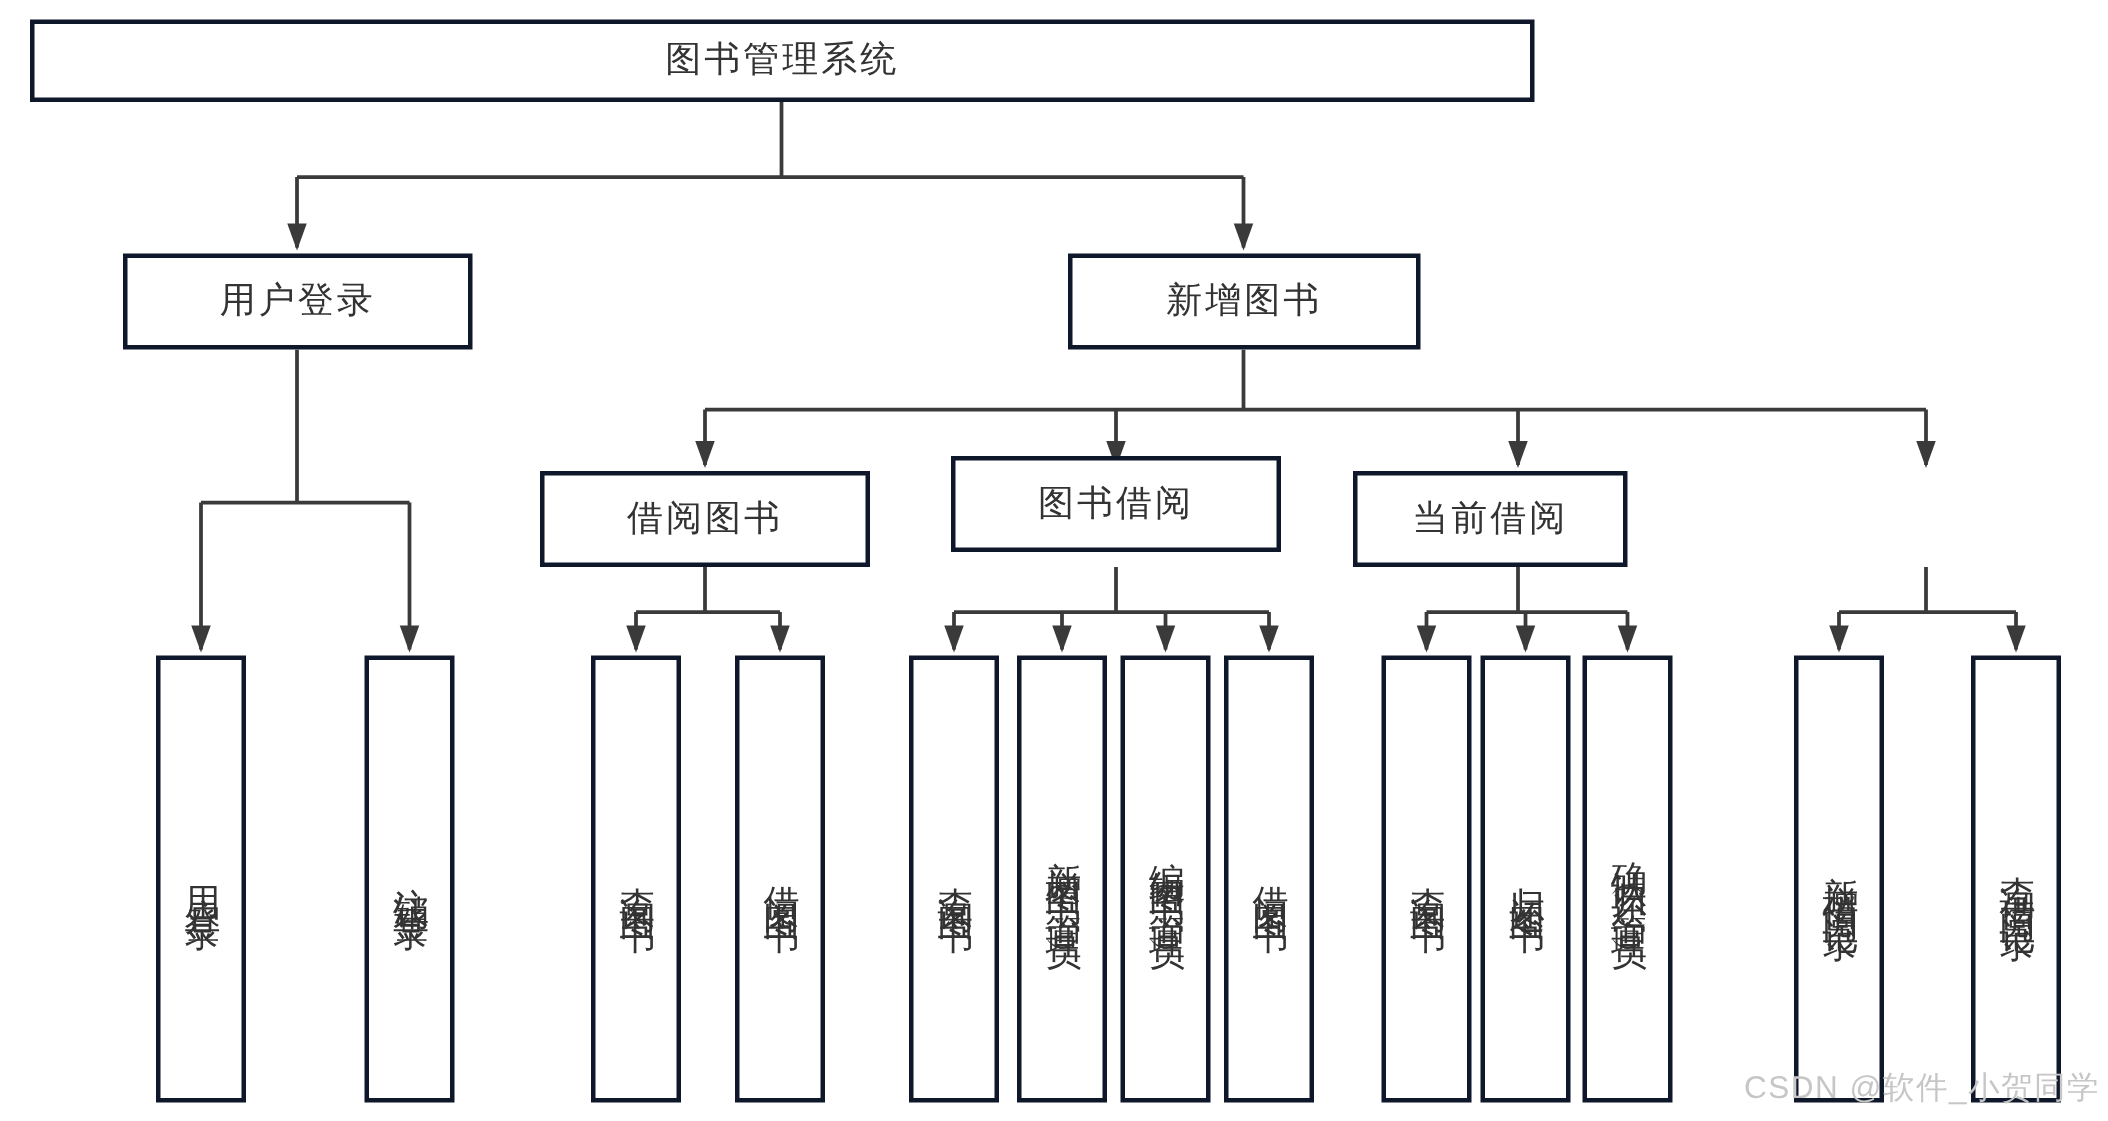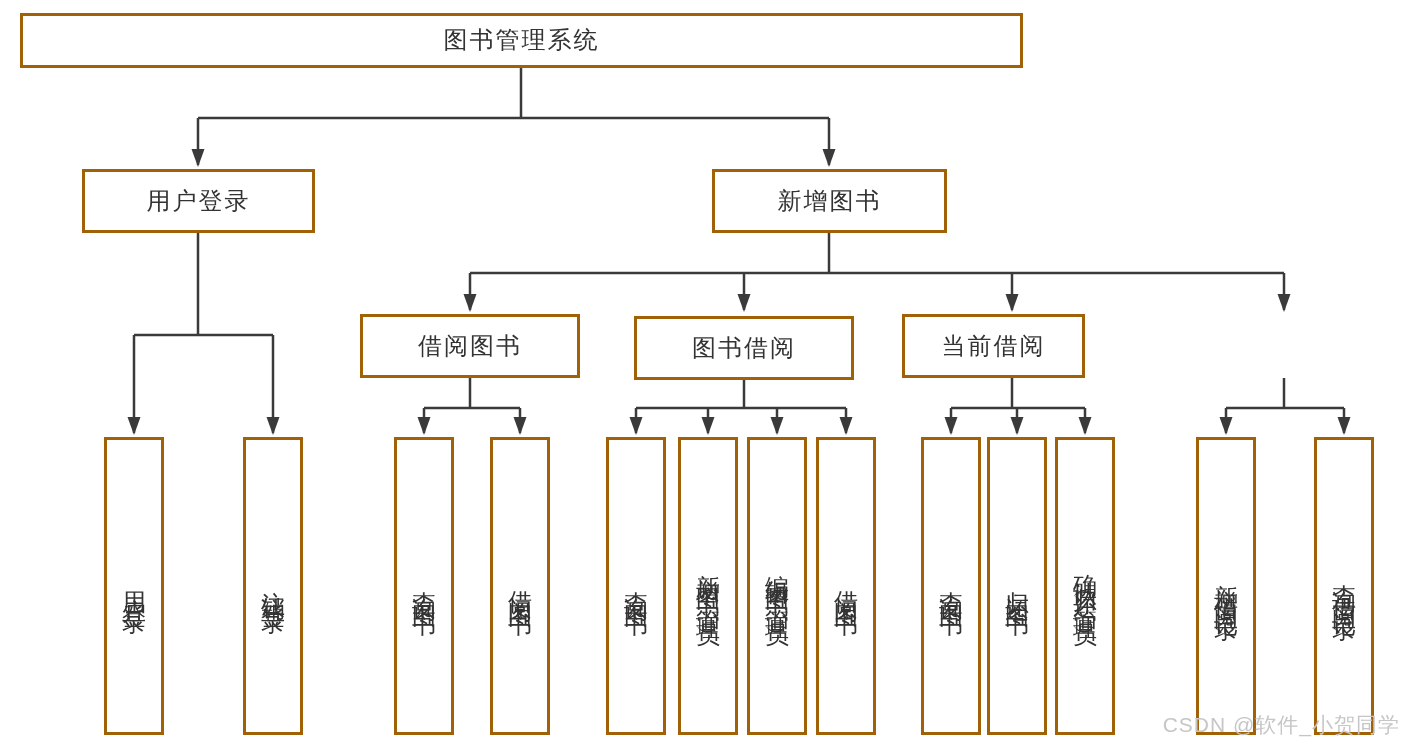--- a/index.html
+++ b/index.html
@@ -14,21 +14,21 @@
   #connectors {
     position: absolute;
     left: 0; top: 0;
     width: 1405px; height: 747px;
     pointer-events: none;
   }
   .node {
     position: absolute;
     box-sizing: border-box;
     background: #ffffff;
-    border: 3px solid #a16207;
+    border: 3px solid #0f172a;
     color: #333333;
     display: flex;
     align-items: center;
     justify-content: center;
     font-size: 24px;
     letter-spacing: 2px;
     text-align: center;
     line-height: 1.2;
   }
   .node.v {
@@ -104,21 +104,21 @@
       <path d="M1344,408 V433" marker-end="url(#ah)"></path>
     </g>
   </svg>
 
   <div class="node" style="left:20px;top:13px;width:1003px;height:55px">图书管理系统</div>
 
   <div class="node" style="left:82px;top:169px;width:233px;height:64px">用户登录</div>
   <div class="node" style="left:712px;top:169px;width:235px;height:64px">新增图书</div>
 
   <div class="node" style="left:360px;top:314px;width:220px;height:64px">借阅图书</div>
-  <div class="node" style="left:634px;top:316px;width:220px;height:64px">图书借阅</div>
+  <div class="node" style="left:634px;top:304px;width:220px;height:64px">图书借阅</div>
   <div class="node" style="left:902px;top:314px;width:183px;height:64px">当前借阅</div>
 
   <div class="node v" style="left:104px;top:437px;width:60px;height:298px">用户登录</div>
   <div class="node v" style="left:243px;top:437px;width:60px;height:298px">注销登录</div>
 
   <div class="node v" style="left:394px;top:437px;width:60px;height:298px">查询图书</div>
   <div class="node v" style="left:490px;top:437px;width:60px;height:298px">借阅图书</div>
 
   <div class="node v" style="left:606px;top:437px;width:60px;height:298px">查询图书</div>
   <div class="node v" style="left:678px;top:437px;width:60px;height:298px">新增图书（管理员）</div>

